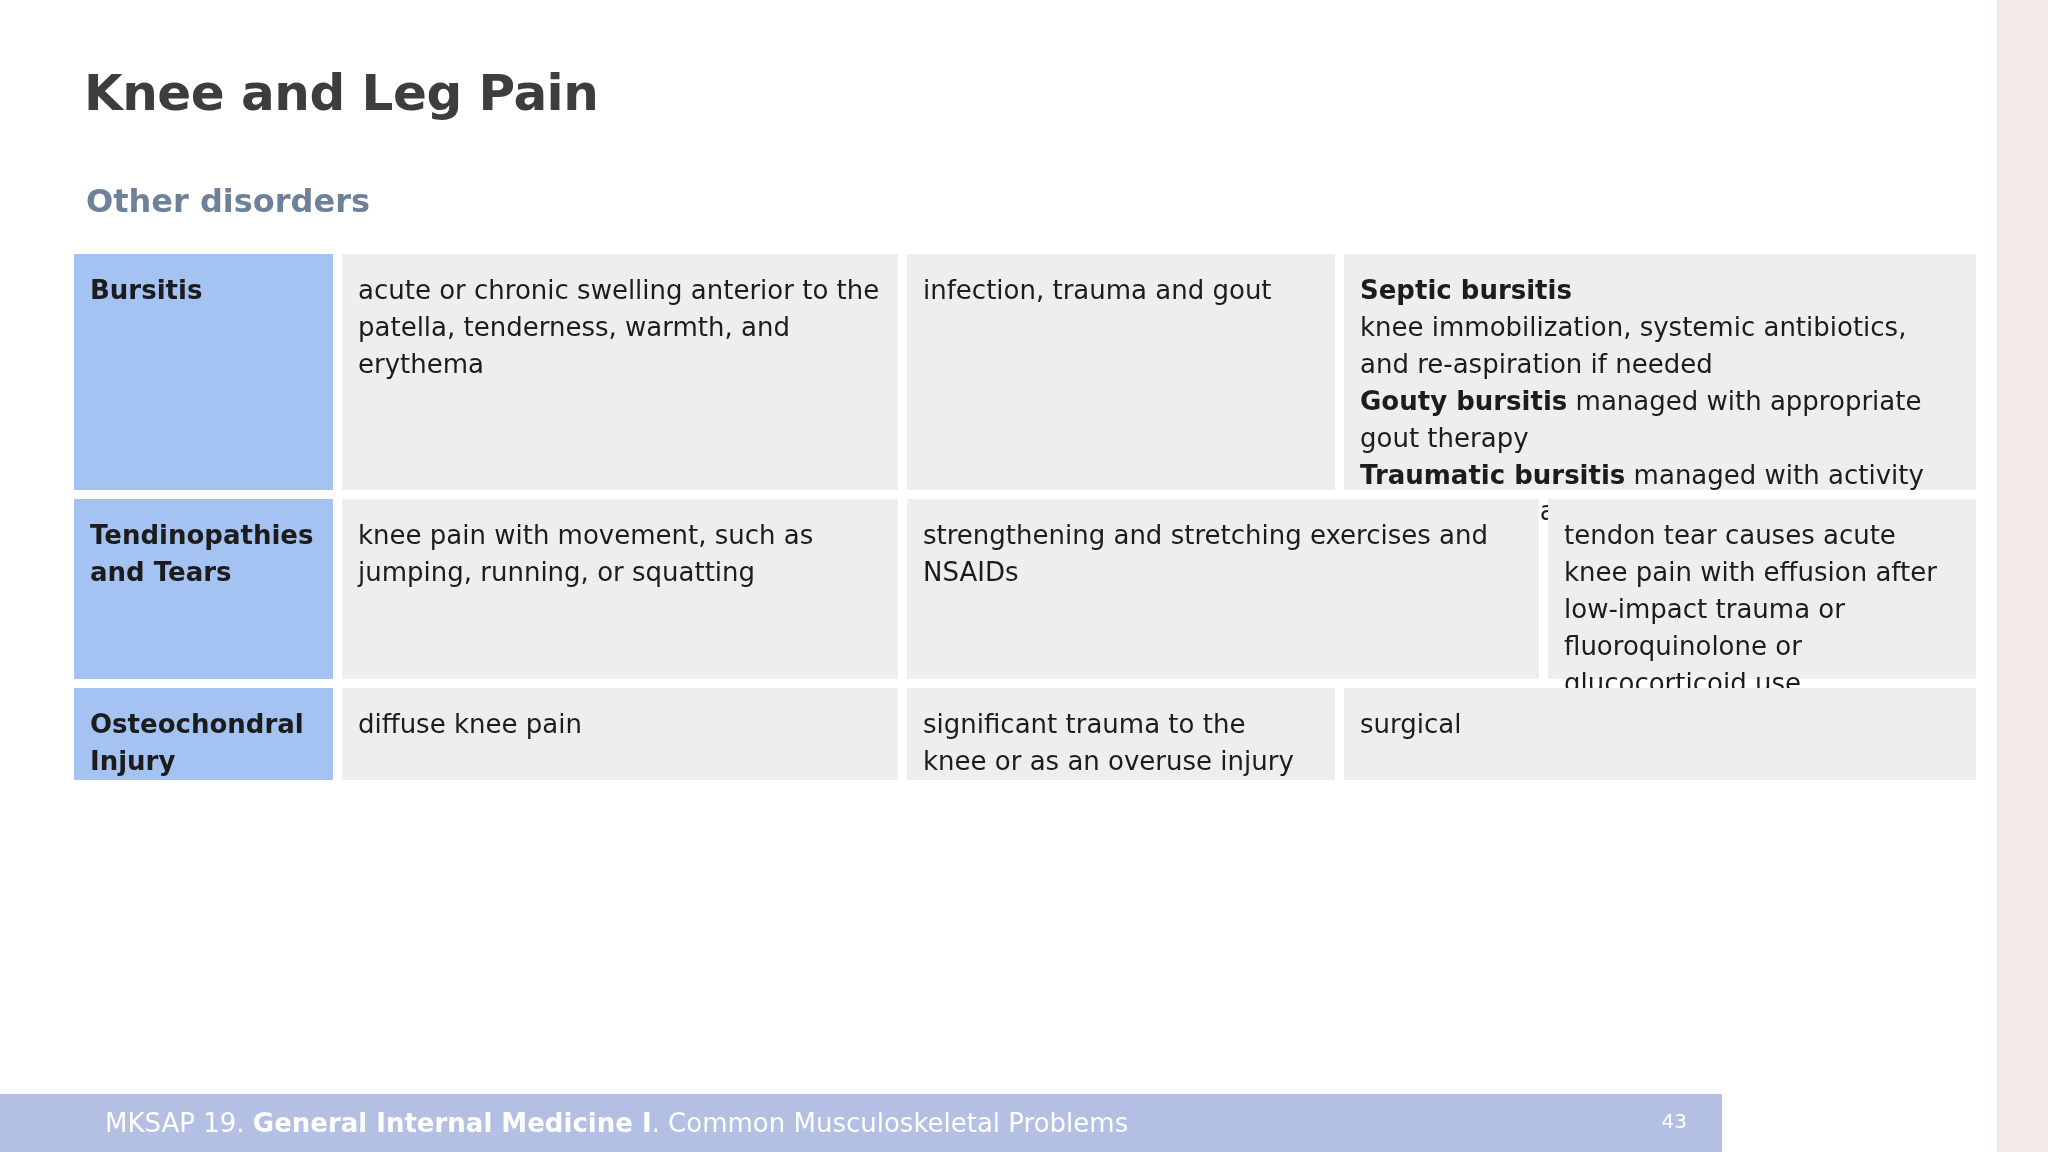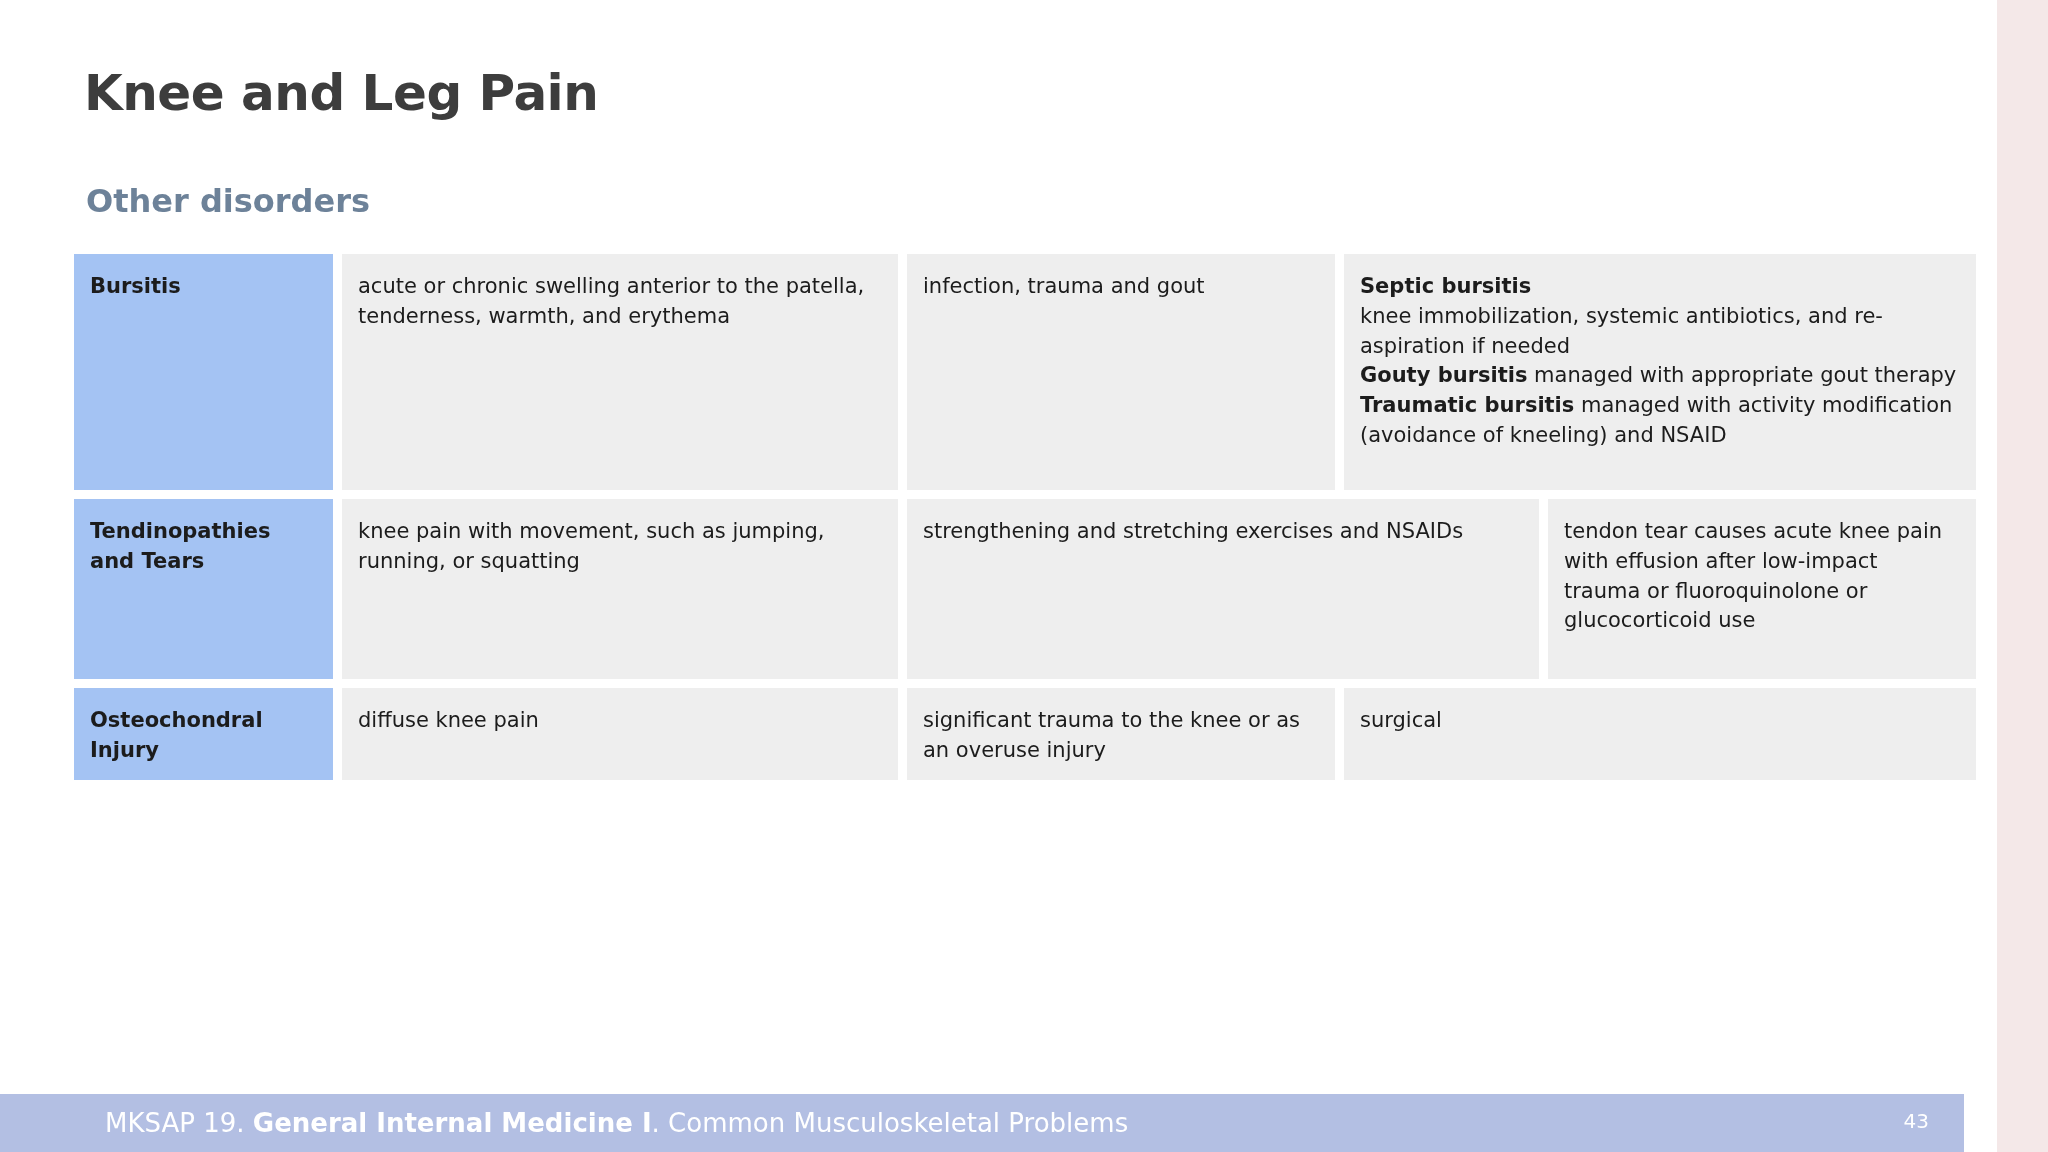--- a/index.html
+++ b/index.html
@@ -91,40 +91,40 @@
     font-weight: bold;
     height: 72px;
     padding-top: 15px;
     line-height: 1.1;
   }
 
   
   .brow .cell {
     background: #eeeeee;
     color: #1c1c1c;
-    font-size: 21px;
+    font-size: 26px;
     line-height: 1.42;
   }
   .brow .cell.c1 {
     background: #a4c3f3;
     font-weight: bold;
   }
 
   .r1 .cell { height: 236px; }
   .r2 .cell { height: 180px; }
   .r3 .cell { height: 92px; }
 
   .cell b { font-weight: bold; }
 
   
   .footer {
     position: absolute;
     left: 0;
     bottom: 0;
-    width: 1964px;
+    width: 1722px;
     height: 58px;
     background: #b3bfe3;
   }
   .footer-text {
     position: absolute;
     left: 105px;
     top: 14px;
     font-size: 26px;
     color: #ffffff;
     white-space: nowrap;

